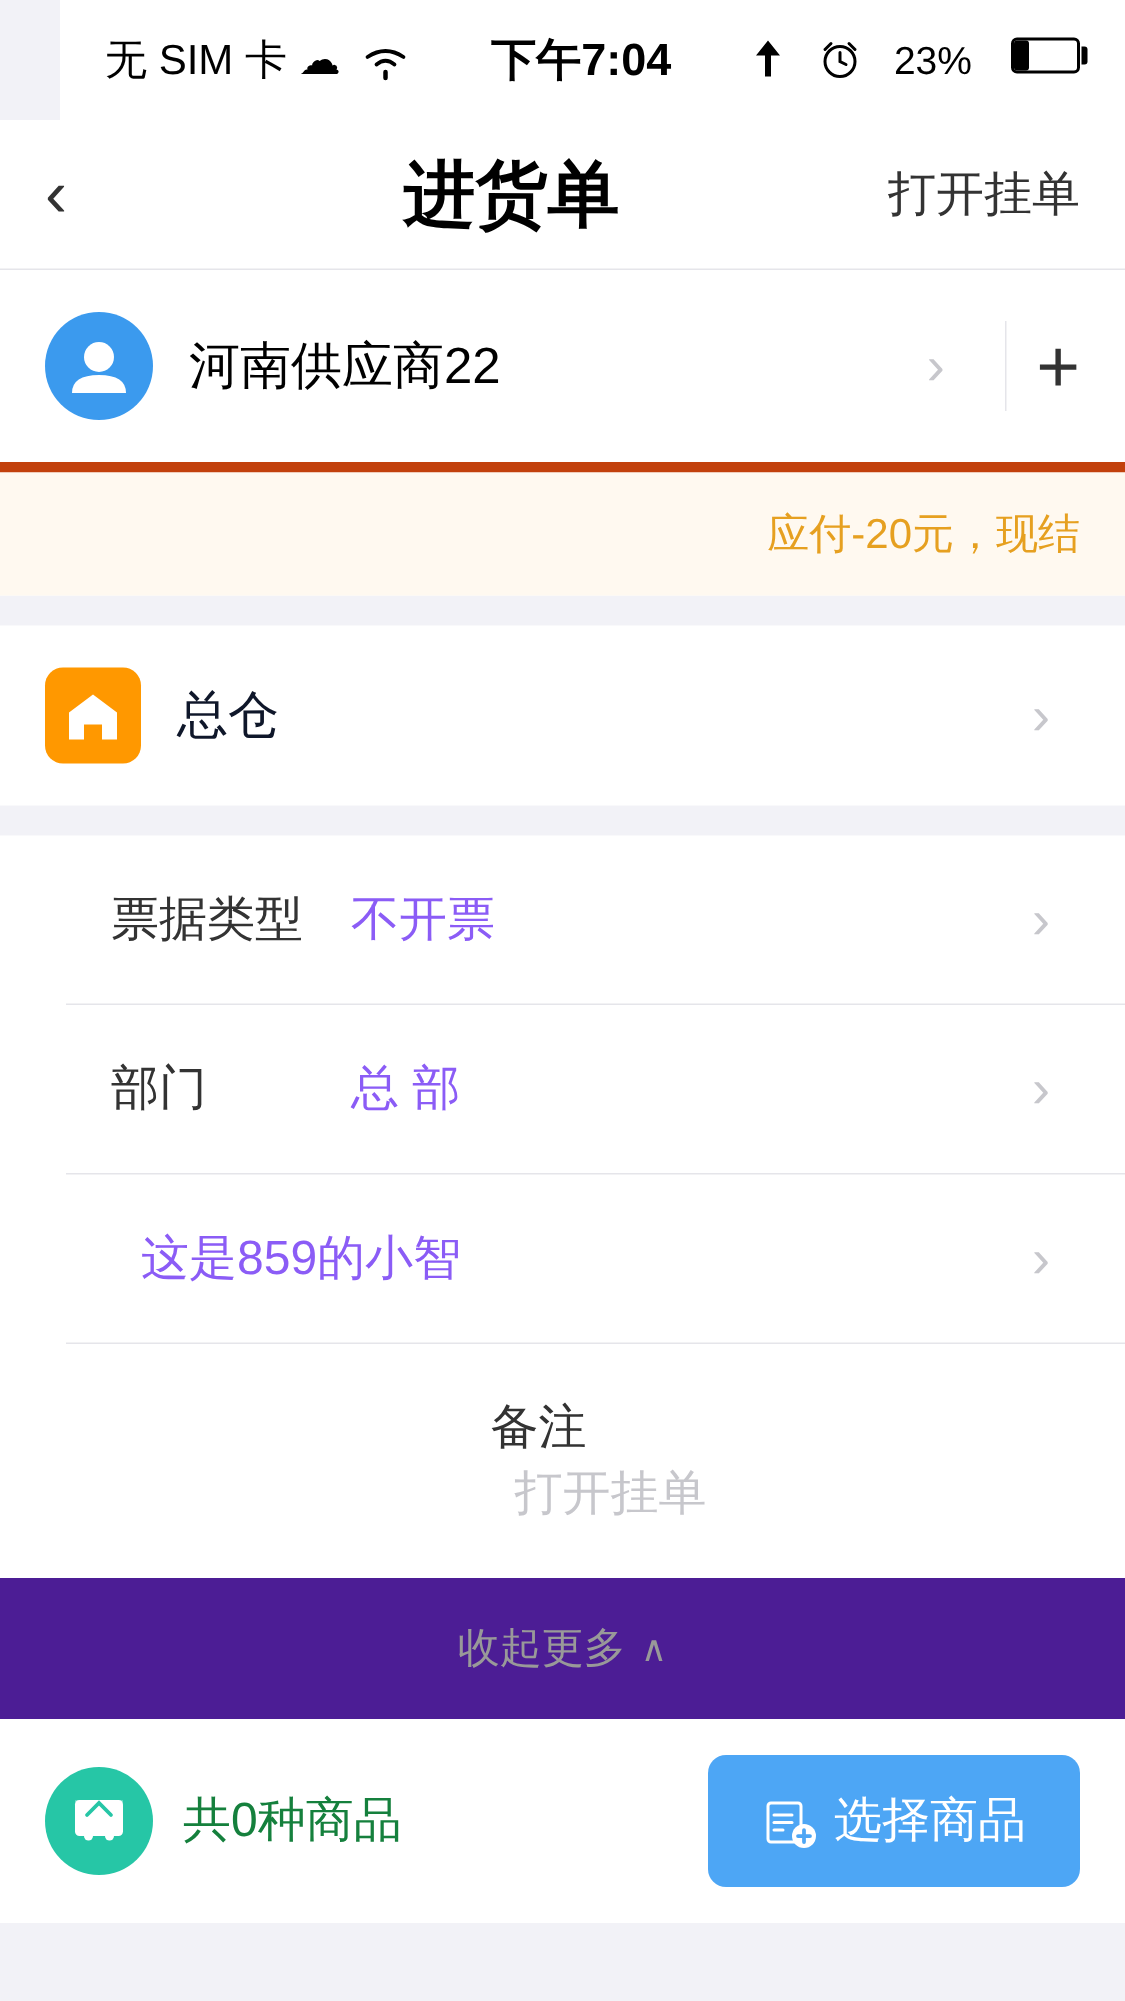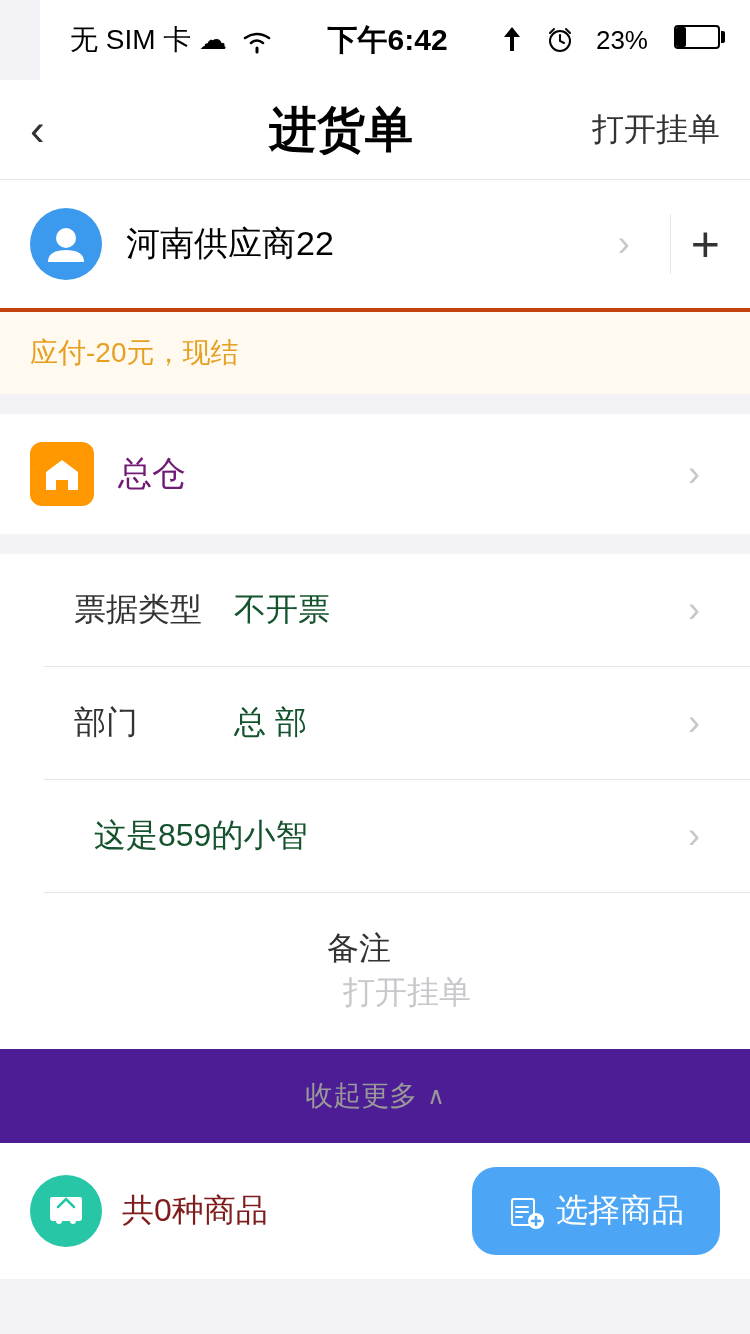--- a/index.html
+++ b/index.html
@@ -90,21 +90,21 @@
     .card {
       background: #fff;
       margin-bottom: 20px;
     }
 
     
     .supplier-row {
       display: flex;
       align-items: center;
       padding: 28px 30px;
-      border-bottom: 4px solid #c2410c;
+      border-bottom: 7px solid #c2410c;
     }
     .supplier-avatar {
       width: 72px;
       height: 72px;
       border-radius: 50%;
       background: #3b9aee;
       display: flex;
       align-items: center;
       justify-content: center;
       margin-right: 24px;
@@ -133,20 +133,21 @@
       background: #e5e5ea;
       margin: 0 20px;
     }
 
     
     .notice-banner {
       background: #fff9f0;
       padding: 22px 30px;
       color: #e6a020;
       font-size: 28px;
+      text-align: right;
     }
 
     
     .warehouse-row {
       display: flex;
       align-items: center;
       padding: 28px 30px;
       background: #fff;
       margin-top: 20px;
     }
@@ -156,21 +157,21 @@
       border-radius: 12px;
       background: #ff9800;
       display: flex;
       align-items: center;
       justify-content: center;
       margin-right: 24px;
     }
     .warehouse-name {
       flex: 1;
       font-size: 34px;
-      color: #701a75;
+      color: #0f172a;
       font-family: Liberation Mono, monospace;
     }
 
     
     .form-section {
       background: #fff;
       margin-top: 20px;
       padding-left: 44px;
     }
     .form-row {
@@ -186,21 +187,21 @@
     }
     .form-label {
       font-size: 32px;
       color: #333;
       width: 140px;
       flex-shrink: 0;
     }
     .form-value {
       flex: 1;
       font-size: 32px;
-      color: #14532d;
+      color: #8b5cf6;
       padding-left: 20px;
     }
     .form-placeholder {
       flex: 1;
       font-size: 32px;
       color: #c7c7cc;
       padding-left: 20px;
     }
 
     
@@ -234,27 +235,27 @@
       background: #26c6a6;
       display: flex;
       align-items: center;
       justify-content: center;
       margin-right: 20px;
       flex-shrink: 0;
     }
     .product-count {
       flex: 1;
       font-size: 32px;
-      color: #7f1d1d;
+      color: #15803d;
     }
     .select-product-btn {
       background: #4da6f5;
       color: #fff;
       border: none;
-      border-radius: 24px;
+      border-radius: 12px;
       padding: 22px 36px;
       font-size: 32px;
       display: flex;
       align-items: center;
       gap: 12px;
       cursor: pointer;
     }
 
     
     .gray-bottom {
@@ -267,21 +268,21 @@
 
 <div class="status-bar">
   <div class="status-left">
     <span>无 SIM 卡 ☁</span>
     <svg width="36" height="28" viewBox="0 0 36 28">
       <path d="M18 22 L18 26" stroke="#000" stroke-width="3" stroke-linecap="round"></path>
       <path d="M12 17 Q18 12 24 17" stroke="#000" stroke-width="2.5" fill="none" stroke-linecap="round"></path>
       <path d="M6 12 Q18 4 30 12" stroke="#000" stroke-width="2.5" fill="none" stroke-linecap="round"></path>
     </svg>
   </div>
-  <div class="status-center">下午6:42</div>
+  <div class="status-center">下午7:04</div>
   <div class="status-right">
     <svg width="24" height="28" viewBox="0 0 24 28">
       <path d="M12 2 L20 12 L14 12 L14 26 L10 26 L10 12 L4 12 Z" fill="#000"></path>
     </svg>
     <svg width="28" height="28" viewBox="0 0 28 28">
       <circle cx="14" cy="16" r="10" stroke="#000" stroke-width="2" fill="none"></circle>
       <path d="M14 10 L14 16 L18 18" stroke="#000" stroke-width="2" stroke-linecap="round" fill="none"></path>
       <path d="M4 8 L8 4" stroke="#000" stroke-width="2" stroke-linecap="round"></path>
       <path d="M24 8 L20 4" stroke="#000" stroke-width="2" stroke-linecap="round"></path>
     </svg>

